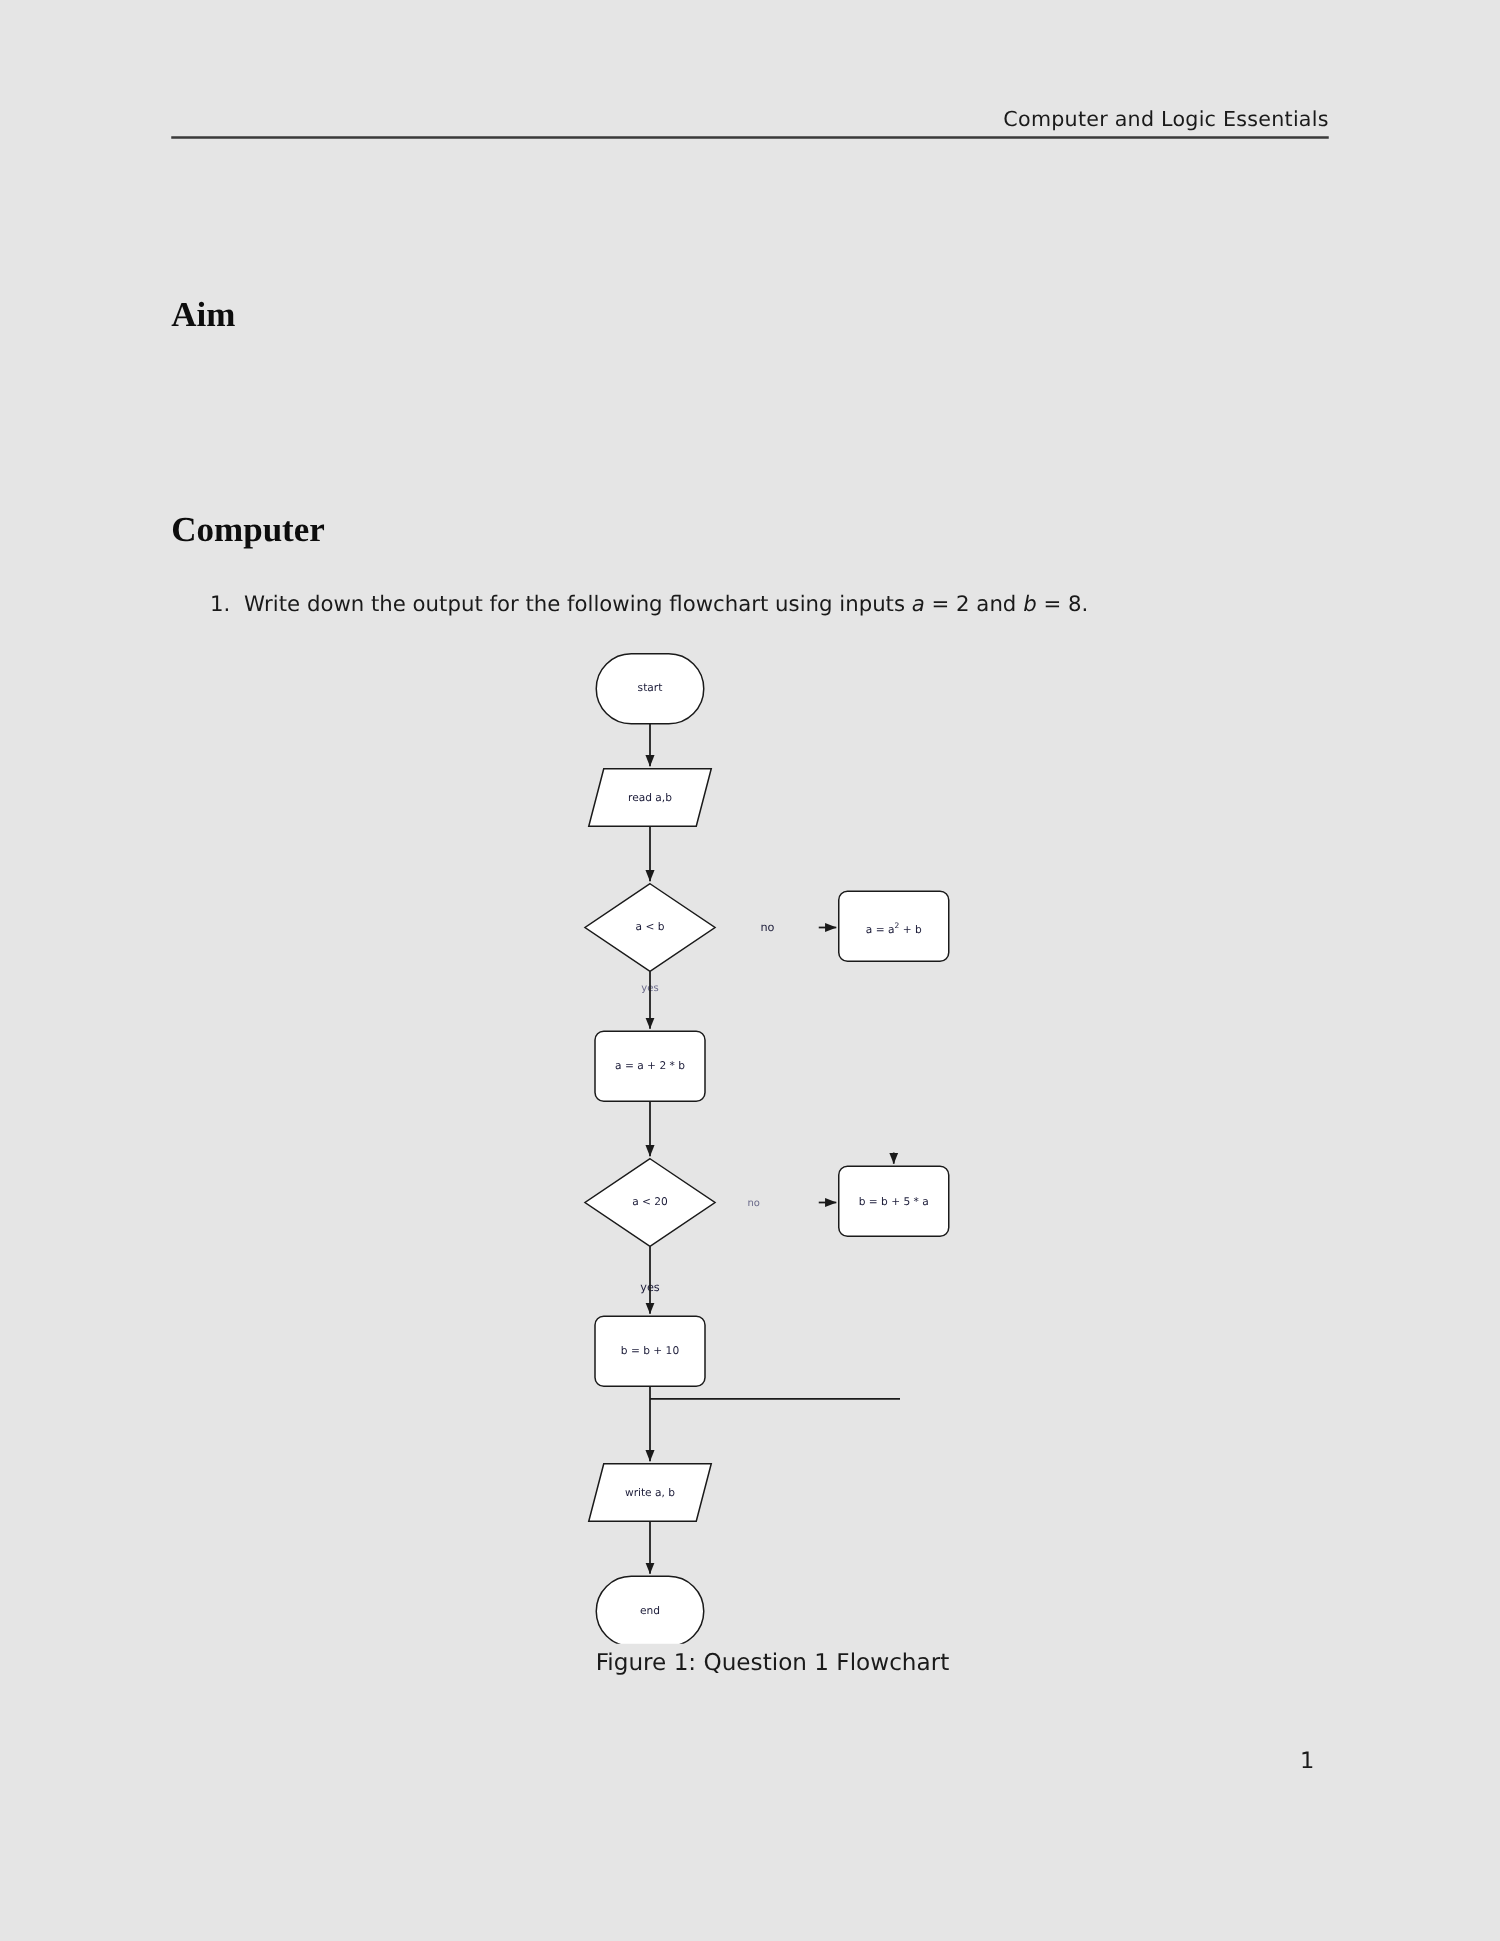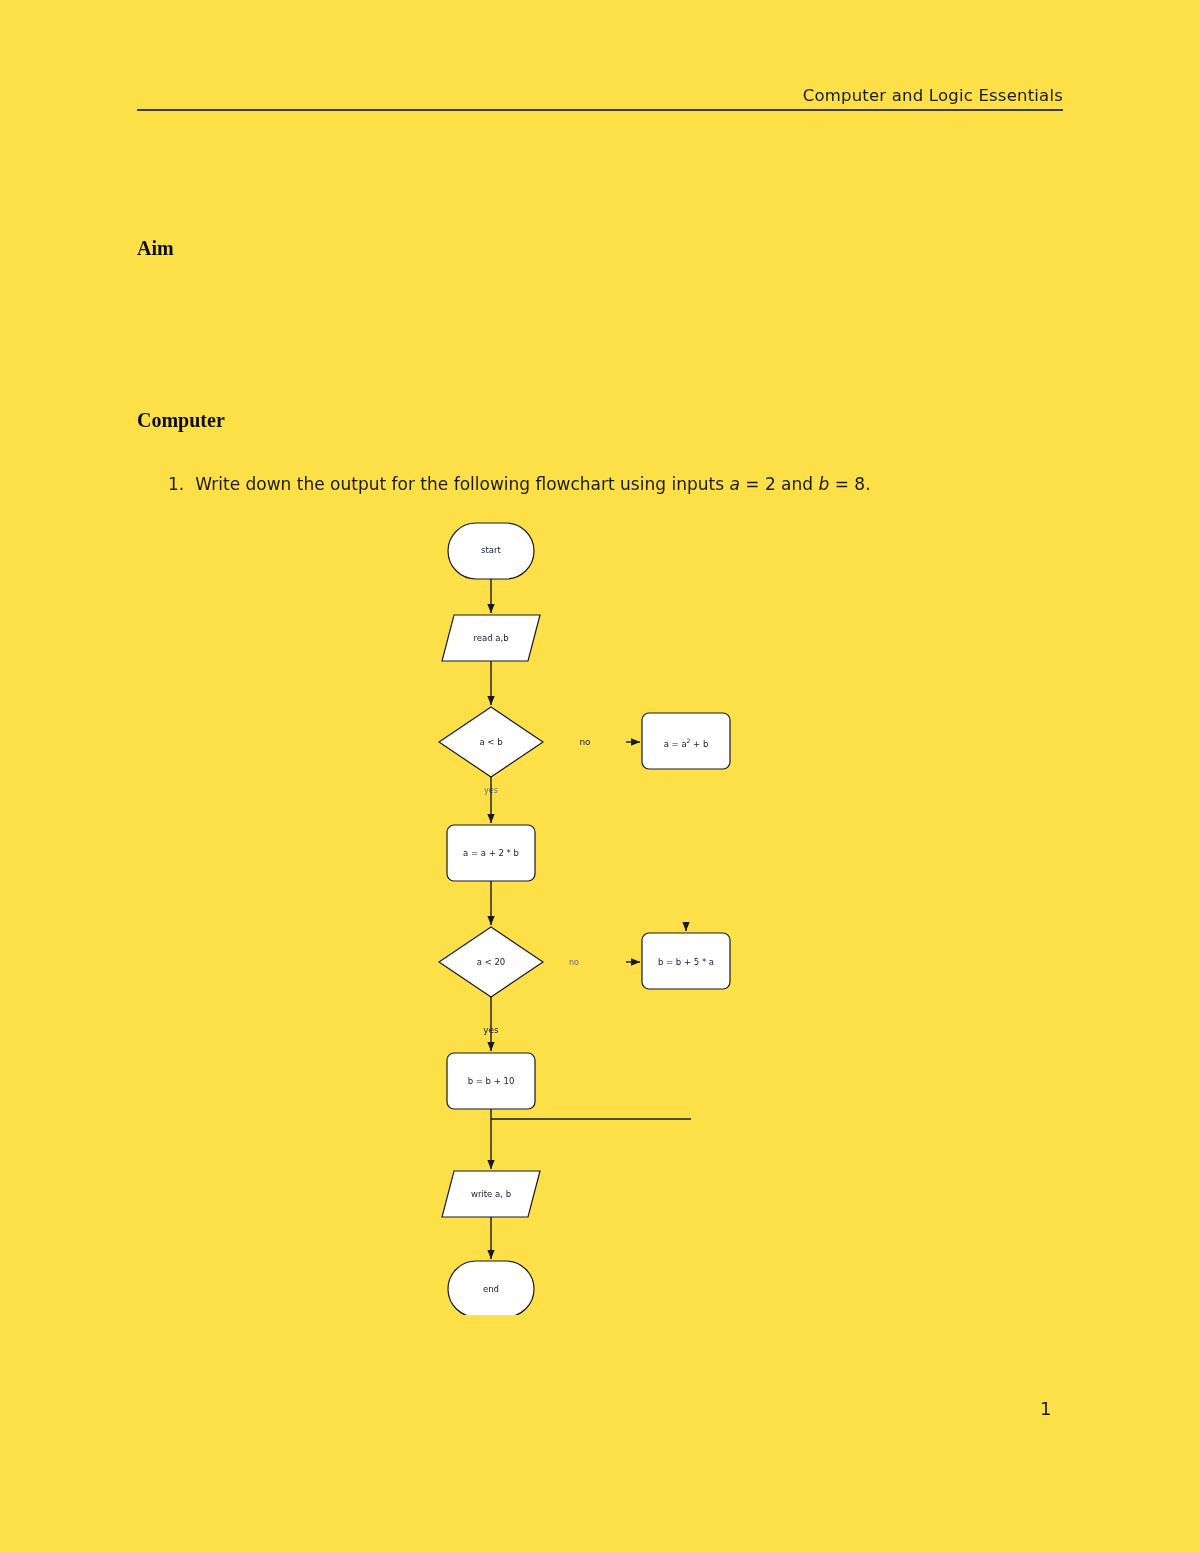--- a/index.html
+++ b/index.html
@@ -8,21 +8,21 @@
     background: #ffffff;
   }
   body {
     font-family: "Liberation Sans", sans-serif;
     color: #000000;
   }
   .page {
     position: relative;
     width: 1200px;
     height: 1553px;
-    background: #fde047;
+    background: #e5e5e5;
     overflow: hidden;
   }
 
   
   .header-zone {
     position: absolute;
     left: 137px;
     top: 86px;
     width: 926px;
   }
@@ -48,21 +48,21 @@
     font-weight: bold;
     font-size: 31px;
     color: #ed1b24;
     letter-spacing: -0.2px;
   }
   .sec-heading {
     position: absolute;
     left: 137px;
     font-family: "Liberation Serif", serif;
     font-weight: bold;
-    font-size: 20px;
+    font-size: 28px;
     color: #0d0d0d;
   }
   .sec-aim { top: 237px; }
   .sec-questions { top: 409px; }
 
   
   .body-para {
     position: absolute;
     left: 137px;
     top: 300px;
@@ -86,21 +86,21 @@
     gap: 11px;
     padding-left: 31px;
   }
   .q-num { flex: 0 0 auto; }
   .q-text { flex: 1 1 auto; }
   .var { font-style: italic; }
 
   
   .figure {
     position: absolute;
-    left: 124px;
+    left: 153px;
     top: 505px;
     width: 930px;
     height: 865px;
   }
   .flow-svg { display: block; }
   .fig-caption {
     position: absolute;
     left: 0;
     top: 815px;
     width: 930px;
@@ -249,17 +249,18 @@
         <text class="nodetext" x="367" y="689.5" text-anchor="middle" dominant-baseline="middle">write a, b</text>
       </g>
       <line class="edge" x1="367" y1="712" x2="367" y2="754" marker-end="url(#arrow)"></line>
 
       <g>
         <rect class="shape" x="324" y="756" width="86" height="56" rx="28" ry="28"></rect>
         <text class="nodetext" x="367" y="784" text-anchor="middle" dominant-baseline="middle">end</text>
       </g>
     </svg>
 
+    <div class="fig-caption">Figure 1: Question 1 Flowchart</div>
   </div>
 
   <div class="page-number">1</div>
 
 </div>
 
 </body></html>

